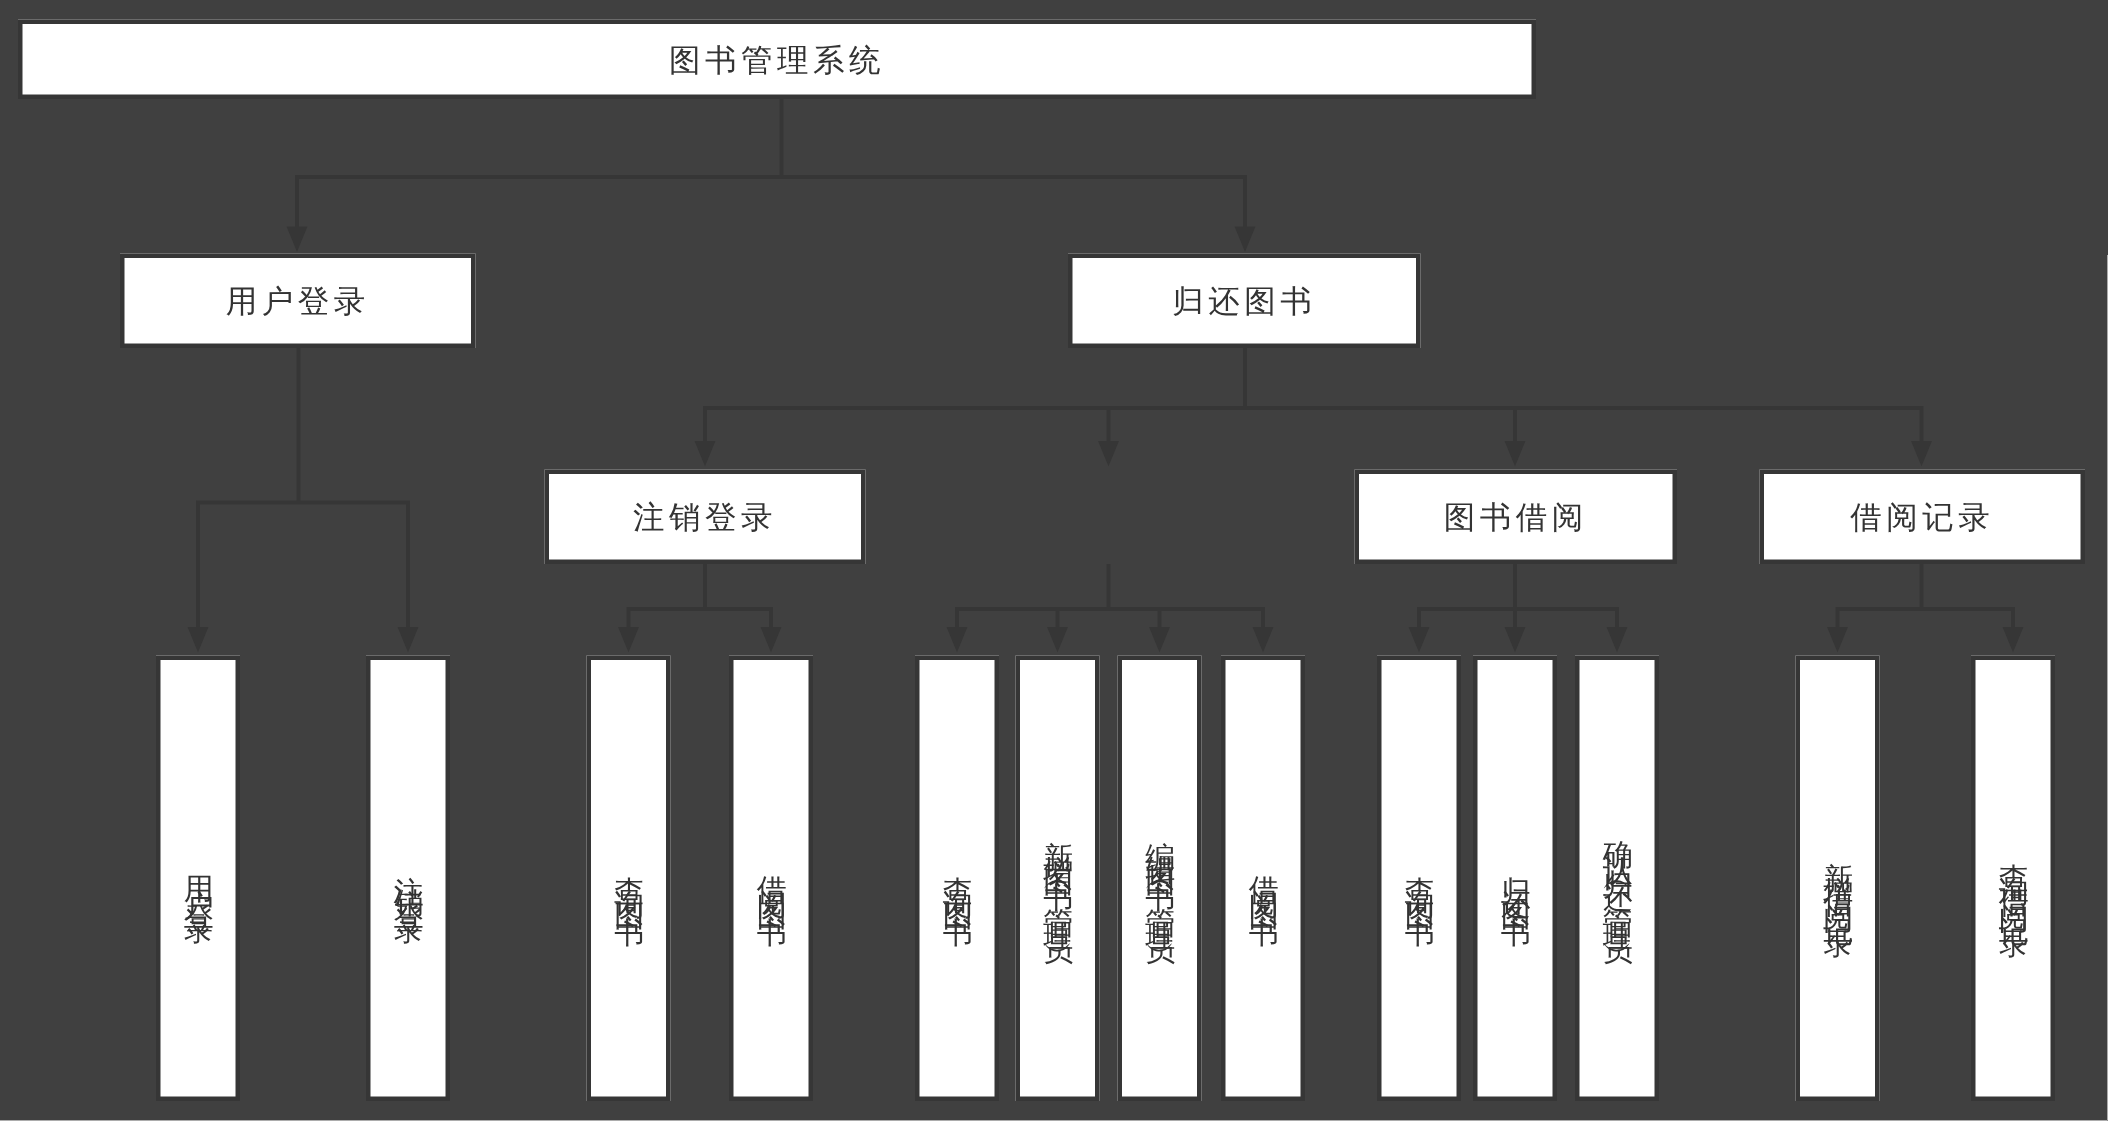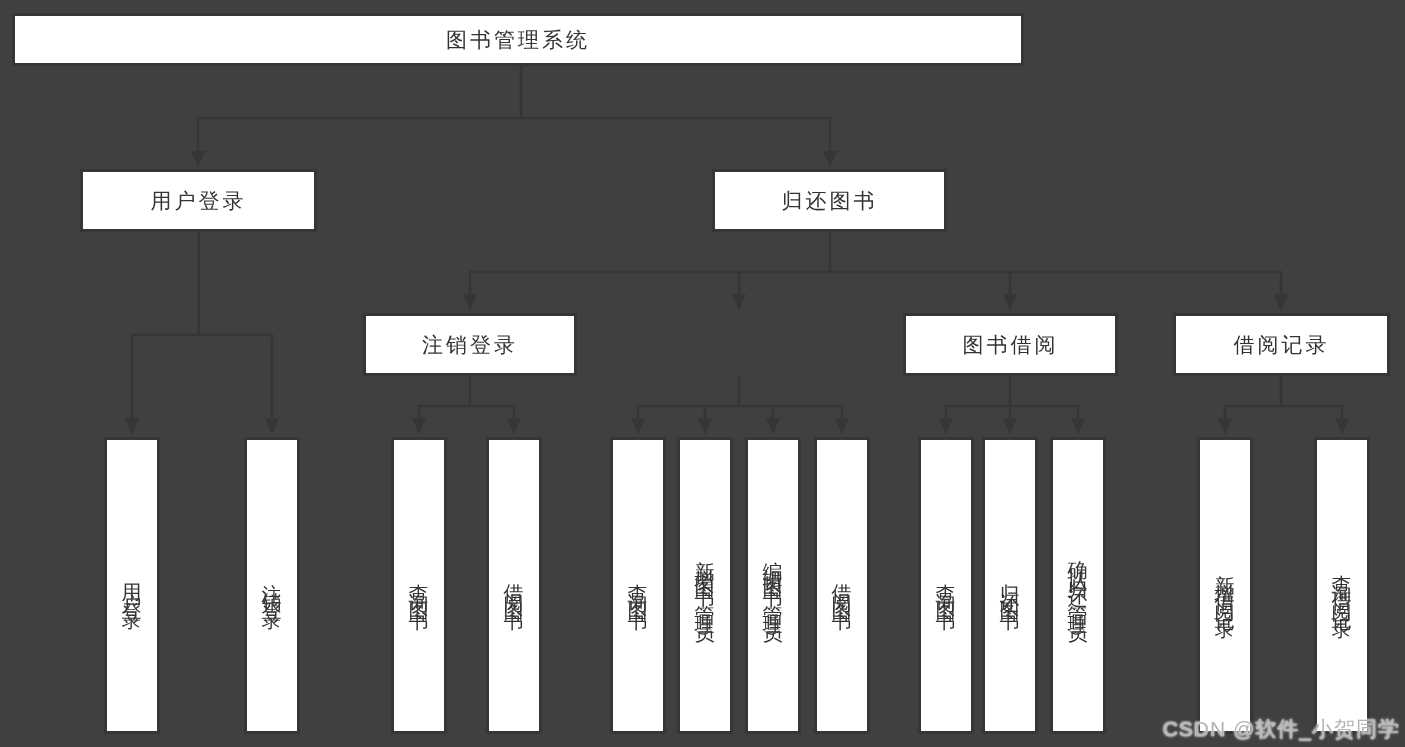--- a/index.html
+++ b/index.html
@@ -152,15 +152,14 @@
   <div class="box leaf" style="left:1050px;top:437px;width:56px;height:297px">
     <span class="vlabel">确认归还（管理员）</span>
   </div>
   <div class="box leaf" style="left:1197px;top:437px;width:56px;height:297px">
     <span class="vlabel">新增借阅记录</span>
   </div>
   <div class="box leaf" style="left:1314px;top:437px;width:56px;height:297px">
     <span class="vlabel">查询借阅记录</span>
   </div>
 
-  <div class="watermark">CSDN @软件_小贺同学</div>
 
 </div>
 
 </body></html>

